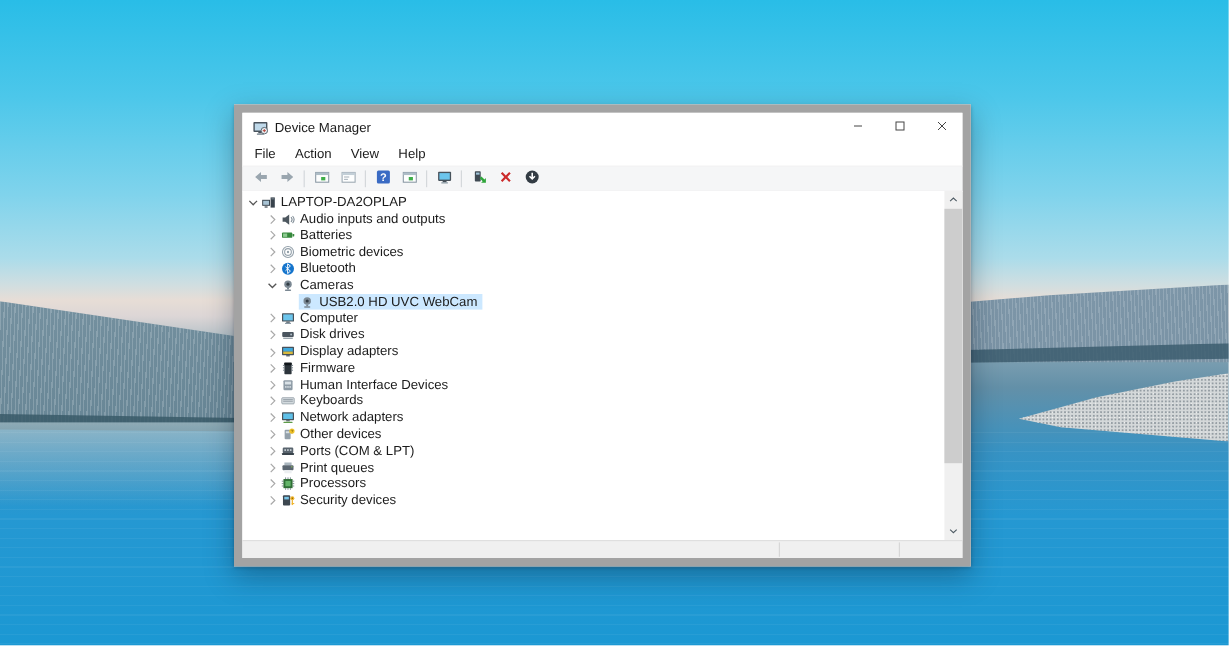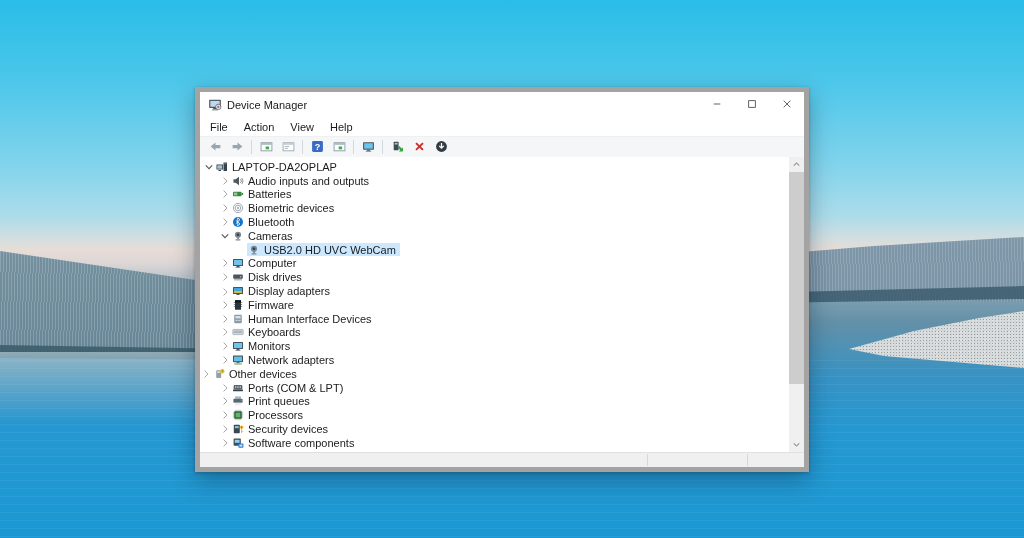--- a/index.html
+++ b/index.html
@@ -54,21 +54,21 @@
     background-size:3px 3px, 4px 4px;
     background-position:0 0, 1px 2px;
   }
   .water-streaks{
     position:absolute;left:0;right:0;top:360px;bottom:0;
     background:repeating-linear-gradient(180deg, rgba(255,255,255,.05) 0 1px, transparent 1px 8px);
   }
   
   .win{
     position:absolute;left:195px;top:87px;width:614px;height:385px;
-    background:#fff;border:5px solid #a3a3a3;box-sizing:border-box;
+    background:#fff;border:7px solid #a3a3a3;box-sizing:border-box;
     box-shadow:0 8px 22px rgba(8,30,50,.35), 0 1px 3px rgba(0,0,0,.25);
     font-size:11px;color:#1b1b1b;
   }
   .titlebar{height:25px;display:flex;align-items:center;background:#fff;}
   .title-icon{margin:0 5px 0 8px;display:flex;}
   .title-text{flex:1;font-size:11px;color:#1b1b1b;}
   .capbtns{display:flex;height:25px;}
   .capbtn{width:35px;height:25px;display:flex;align-items:center;justify-content:center;}
   .menubar{height:19px;display:flex;align-items:center;padding-left:2px;border-bottom:1px solid #f0f0f0;background:#fff;}
   .menu-item{padding:2px 8px;}
@@ -437,48 +437,30 @@
         </div>
         <div class="row" style="padding-left: 19px;">
           <span class="chev">
             <svg width="12" height="12" viewBox="0 0 12 12" xmlns="http://www.w3.org/2000/svg">
               <path d="M4.6 2.6 8 6l-3.4 3.4" stroke="#a8a8a8" stroke-width="1" fill="none"></path>
             </svg>
           </span>
           <span class="rcontent">
             <span class="ric">
               <svg width="12" height="12" viewBox="0 0 12 12" xmlns="http://www.w3.org/2000/svg">
-                <rect x="1" y="2" width="10" height="7" rx=".6" fill="#47525b"></rect>
-                <rect x="2" y="3" width="8" height="5" fill="#6cc5ec"></rect>
-                <rect x="4.5" y="9" width="3" height="1" fill="#47525b"></rect>
-                <rect x="3.5" y="10" width="5" height="1" fill="#8b99a4"></rect>
-              </svg>
-            </span>
-            <span class="rlabel">Monitors</span>
-          </span>
-        </div>
-        <div class="row" style="padding-left: 19px;">
-          <span class="chev">
-            <svg width="12" height="12" viewBox="0 0 12 12" xmlns="http://www.w3.org/2000/svg">
-              <path d="M4.6 2.6 8 6l-3.4 3.4" stroke="#a8a8a8" stroke-width="1" fill="none"></path>
-            </svg>
-          </span>
-          <span class="rcontent">
-            <span class="ric">
-              <svg width="12" height="12" viewBox="0 0 12 12" xmlns="http://www.w3.org/2000/svg">
                 <rect x="1" y="1.6" width="10" height="6.6" rx=".6" fill="#47525b"></rect>
                 <rect x="2" y="2.6" width="8" height="4.6" fill="#5fc0e8"></rect>
                 <rect x="4.5" y="8.2" width="3" height=".9" fill="#47525b"></rect>
                 <rect x="2.2" y="9.4" width="7.6" height="1.2" rx=".4" fill="#5d9c48"></rect>
               </svg>
             </span>
             <span class="rlabel">Network adapters</span>
           </span>
         </div>
-        <div class="row" style="">
+        <div class="row" style="padding-left: 19px;">
           <span class="chev">
             <svg width="12" height="12" viewBox="0 0 12 12" xmlns="http://www.w3.org/2000/svg">
               <path d="M4.6 2.6 8 6l-3.4 3.4" stroke="#a8a8a8" stroke-width="1" fill="none"></path>
             </svg>
           </span>
           <span class="rcontent">
             <span class="ric">
               <svg width="12" height="12" viewBox="0 0 12 12" xmlns="http://www.w3.org/2000/svg">
                 <rect x="3.2" y="2.2" width="5" height="7.8" rx=".8" fill="#93a0aa"></rect>
                 <rect x="4.2" y="3.4" width="3" height="1.6" fill="#d6dee3"></rect>
@@ -554,38 +536,20 @@
               <svg width="12" height="12" viewBox="0 0 12 12" xmlns="http://www.w3.org/2000/svg">
                 <rect x="1.8" y="1.8" width="6" height="8.4" rx=".8" fill="#3d4750"></rect>
                 <rect x="2.9" y="3" width="3.8" height="2.2" fill="#79c5e8"></rect>
                 <circle cx="9.6" cy="4.2" r="1.7" fill="#efb32a"></circle>
                 <circle cx="9.6" cy="4.2" r=".6" fill="#8a6200"></circle>
                 <rect x="9.1" y="5.7" width="1" height="4.2" fill="#efb32a"></rect>
                 <rect x="9.1" y="8.2" width="2.1" height=".9" fill="#efb32a"></rect>
               </svg>
             </span>
             <span class="rlabel">Security devices</span>
-          </span>
-        </div>
-        <div class="row" style="padding-left: 19px;">
-          <span class="chev">
-            <svg width="12" height="12" viewBox="0 0 12 12" xmlns="http://www.w3.org/2000/svg">
-              <path d="M4.6 2.6 8 6l-3.4 3.4" stroke="#a8a8a8" stroke-width="1" fill="none"></path>
-            </svg>
-          </span>
-          <span class="rcontent">
-            <span class="ric">
-              <svg width="12" height="12" viewBox="0 0 12 12" xmlns="http://www.w3.org/2000/svg">
-                <rect x="1.6" y="1.6" width="7.2" height="7.2" rx=".8" fill="#414d59"></rect>
-                <rect x="2.8" y="2.8" width="4.8" height="3" fill="#8fd2ee"></rect>
-                <rect x="6.4" y="6.4" width="5" height="4.4" rx=".8" fill="#2d7fce"></rect>
-                <rect x="7.5" y="7.6" width="2.8" height="2" fill="#cfe6f7"></rect>
-              </svg>
-            </span>
-            <span class="rlabel">Software components</span>
           </span>
         </div>
       </div>
     <div class="vscroll">
       <div class="sbtn up" id="sb-up">
           <svg width="11" height="11" viewBox="0 0 12 12" xmlns="http://www.w3.org/2000/svg">
             <path d="M3 7.2 6 4.4l3 2.8" stroke="#4d5a63" stroke-width="1" fill="none"></path>
           </svg>
         </div>
       <div class="sthumb"></div>

